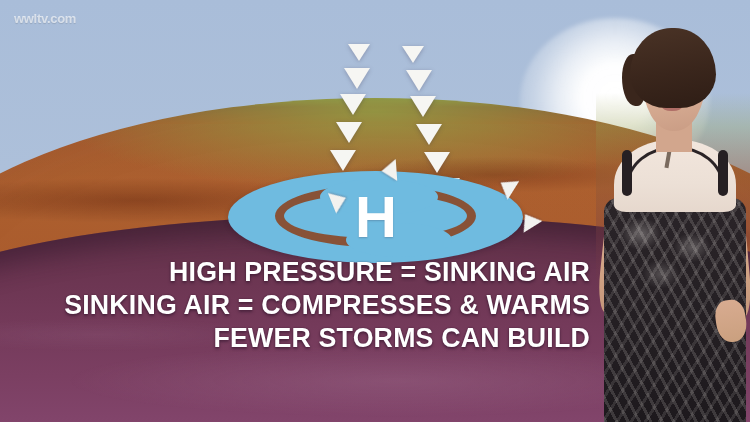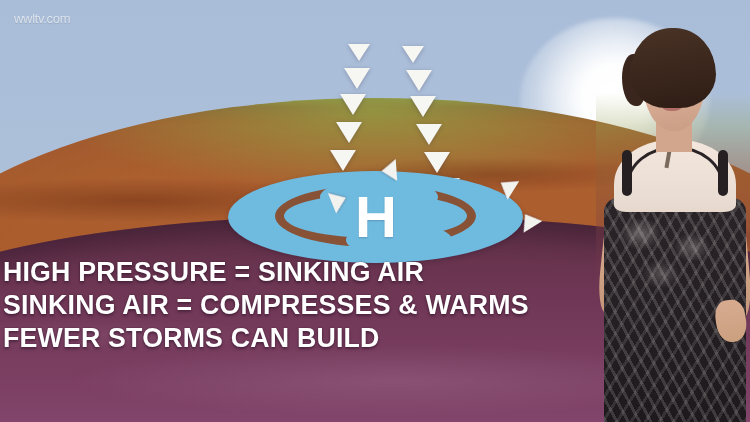--- a/index.html
+++ b/index.html
@@ -297,33 +297,33 @@
     text-shadow:0 1px 1px rgba(30,8,58,0.45);
     transform:scaleX(0.97);
     transform-origin:left center;
   }
 
   
   .watermark {
     position:absolute;
     left:14px; top:11px;
     font-size:13px;
-    font-weight:normal;
+    font-weight:bold;
     color:rgba(255,255,255,0.62);
     letter-spacing:-0.3px;
     text-shadow:0 1px 1px rgba(0,0,0,0.12);
     white-space:nowrap;
   }
 
   
   .copy {
     position:absolute;
     left:0; top:256px;
     width:593px;
-    text-align:left;
+    text-align:right;
   }
   .copy-line {
     color:#ffffff;
     font-size:27px;
     font-weight:bold;
     letter-spacing:0.2px;
     line-height:33px;
     white-space:nowrap;
     text-shadow:
        0 2px 3px rgba(45,18,42,0.55),

